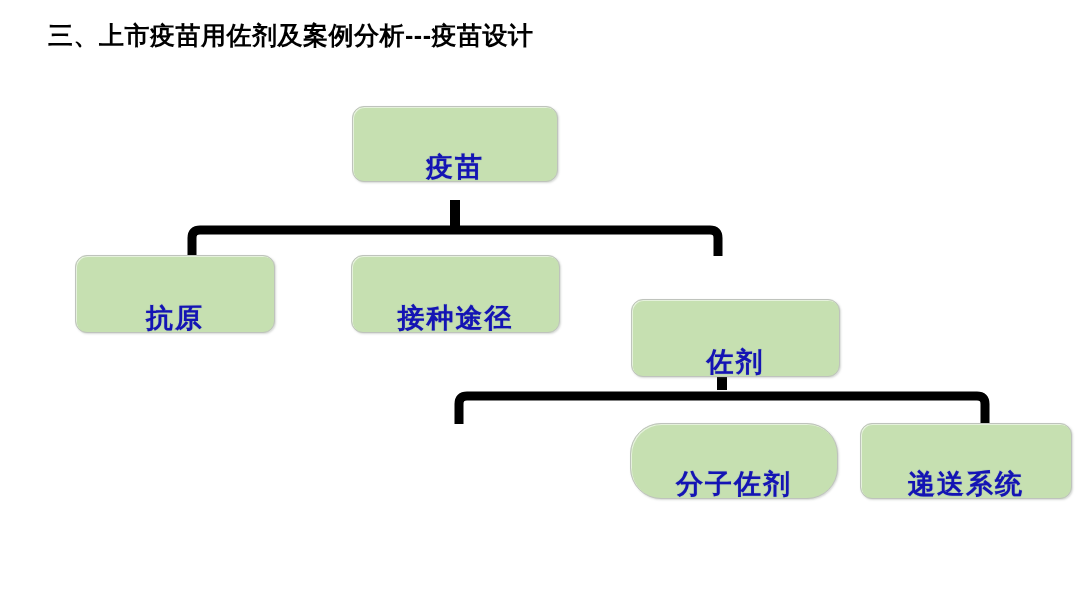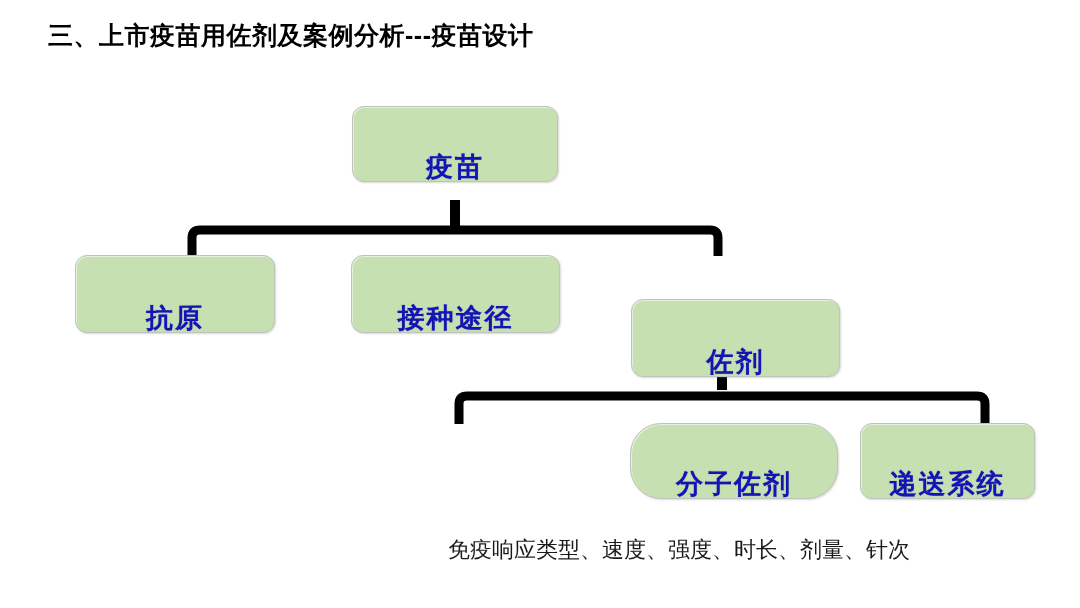--- a/index.html
+++ b/index.html
@@ -59,21 +59,21 @@
     white-space: nowrap;
   }
 
   
   .n-root    { left: 352px; top: 106px; width: 206px; height: 76px; }
   .n-r2a     { left: 75px;  top: 255px; width: 200px; height: 78px; }
   .n-r2b     { left: 351px; top: 255px; width: 209px; height: 78px; }
   .n-r2c     { left: 631px; top: 255px; width: 209px; height: 78px; margin-top: 44px; }
   .n-r3a     { left: 401px; top: 423px; width: 207px; height: 76px; }
   .n-r3b     { left: 630px; top: 423px; width: 208px; height: 76px; border-radius: 31px; }
-  .n-r3c     { left: 860px; top: 423px; width: 175px; height: 76px; }
+  .n-r3c     { left: 860px; top: 423px; width: 212px; height: 76px; }
 
   
   #connectors {
     position: absolute;
     left: 0;
     top: 0;
     width: 1080px;
     height: 608px;
     pointer-events: none;
   }
@@ -127,15 +127,14 @@
     <span class="node-label">佐剂</span>
   </div>
 
   <div class="node n-r3b">
     <span class="node-label">分子佐剂</span>
   </div>
   <div class="node n-r3c">
     <span class="node-label">递送系统</span>
   </div>
 
-  <div class="caption cap-right">免疫响应类型、速度、强度、时长、剂量、针次</div>
 
 </div>
 
 </body></html>

